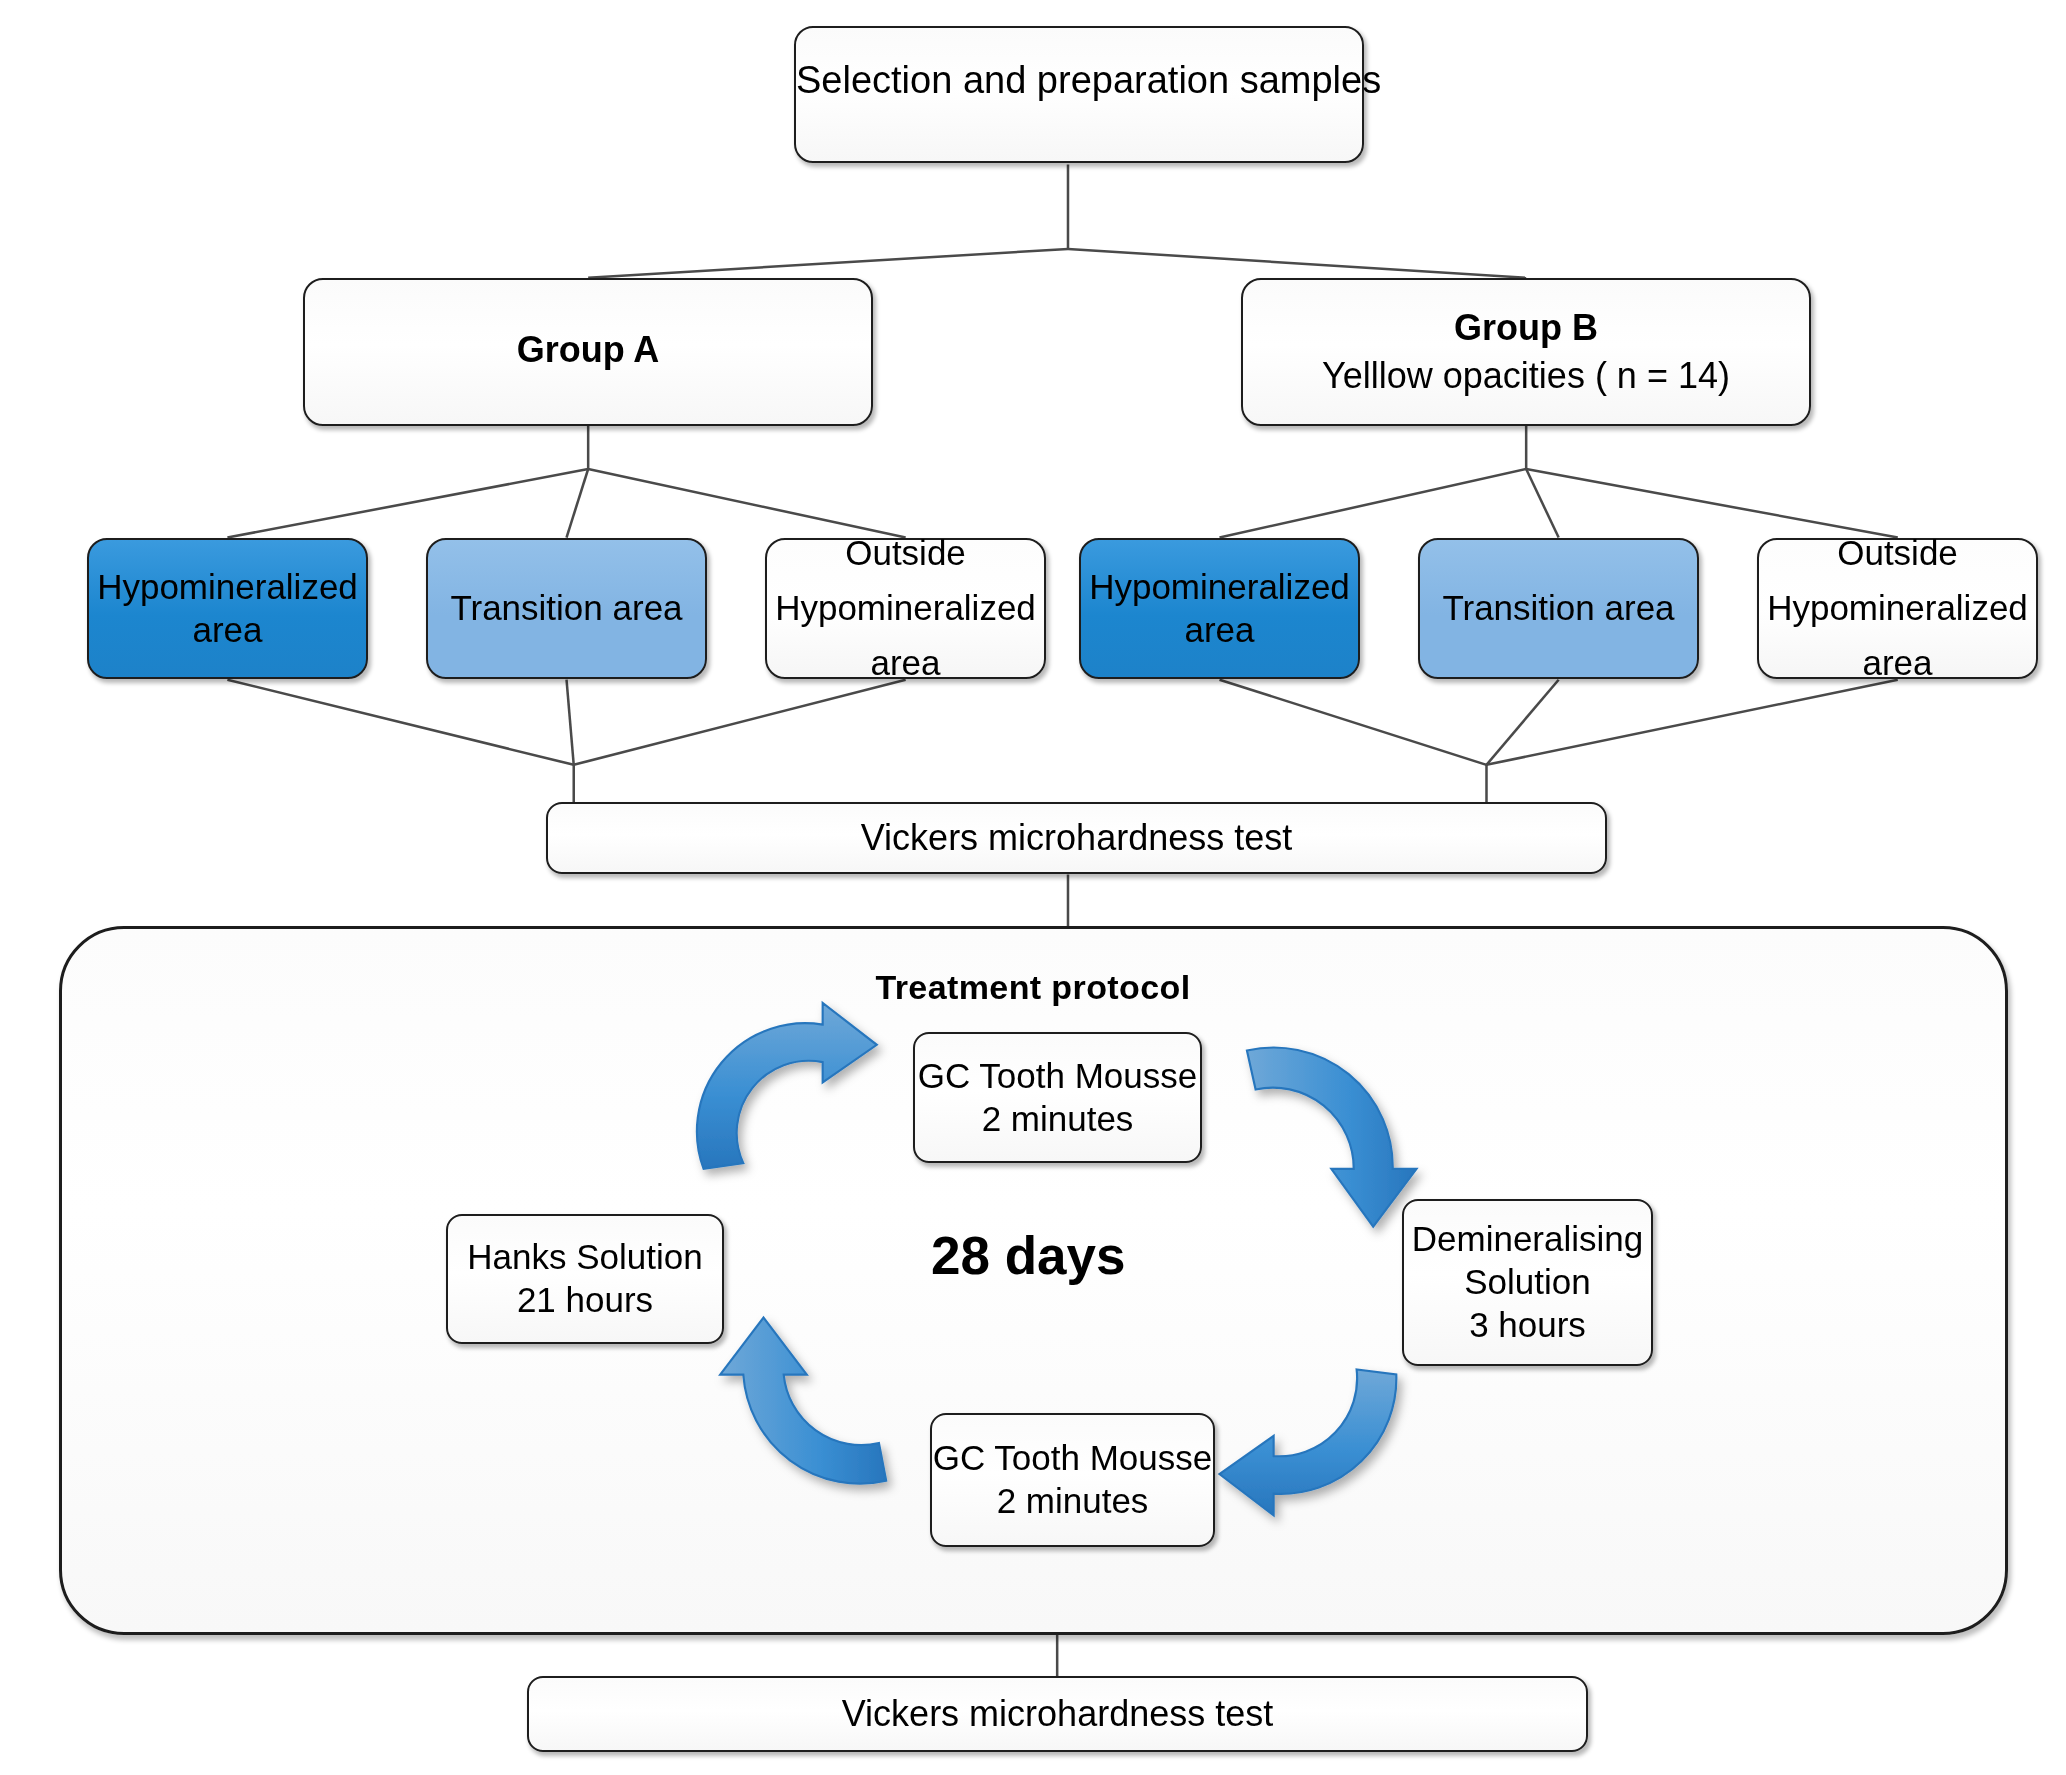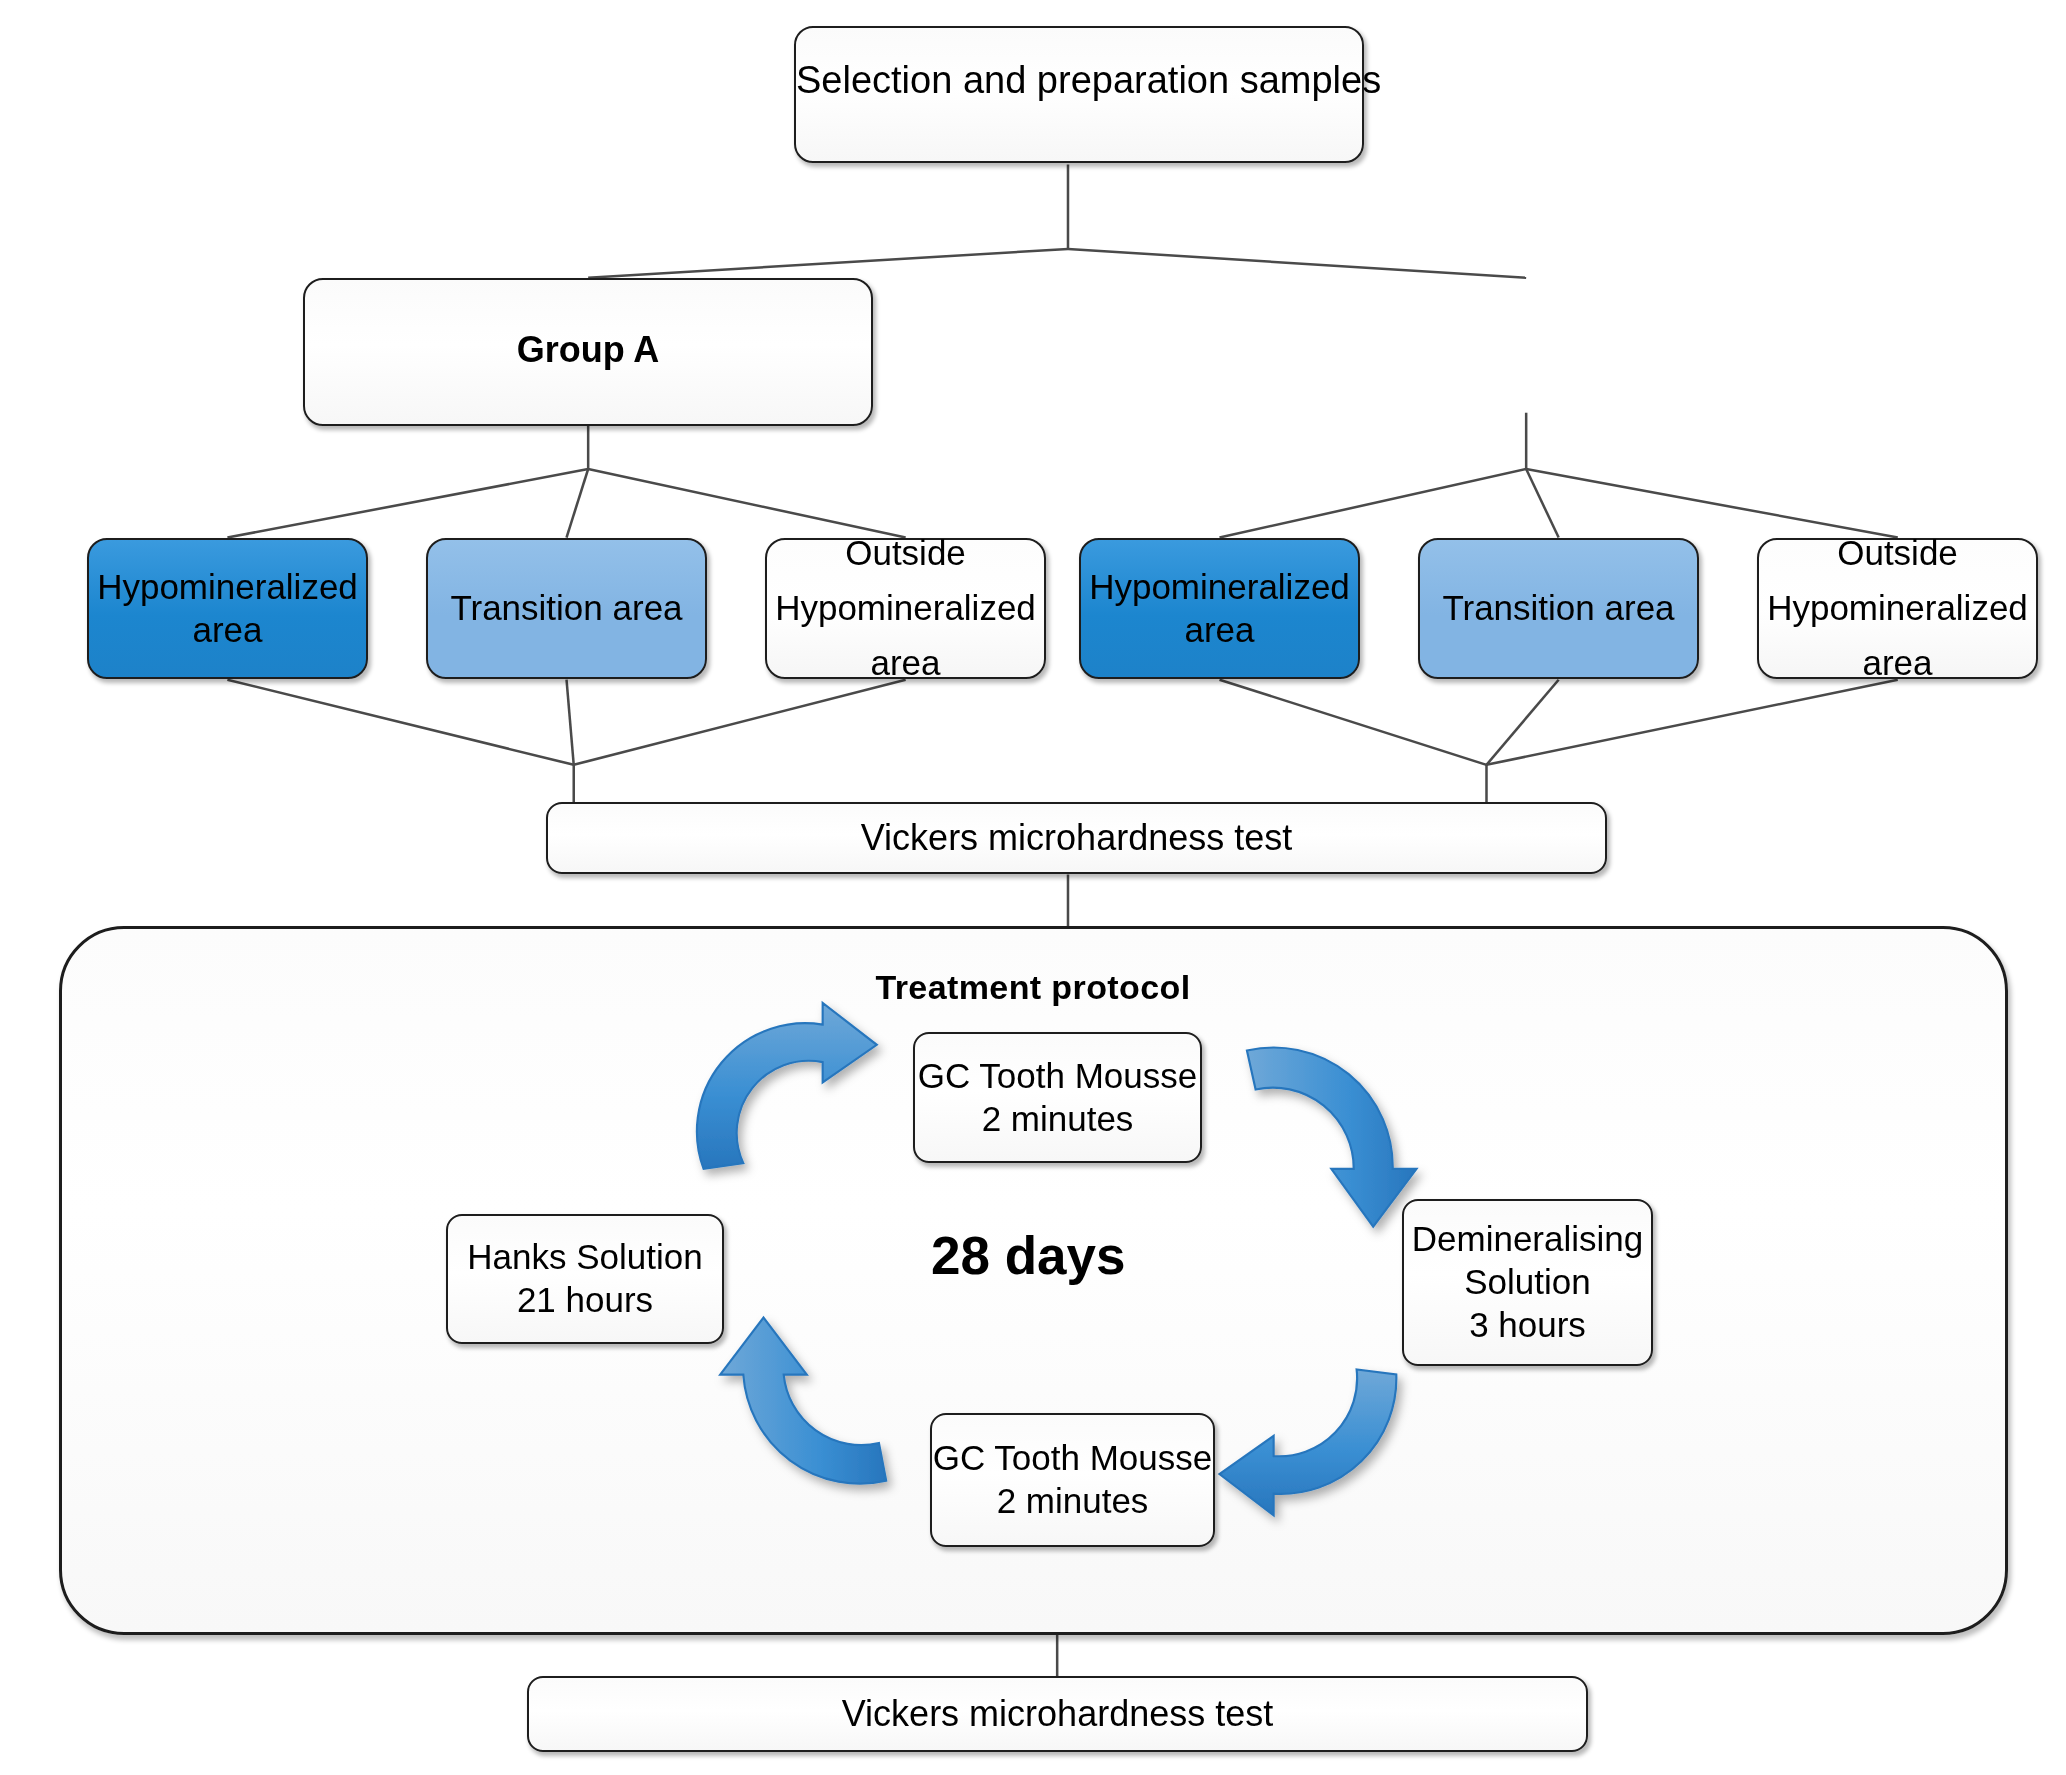--- a/index.html
+++ b/index.html
@@ -214,20 +214,24 @@
   </svg>
 
   <div class="node n-title">
     <span class="txt">Selection and preparation samples</span>
   </div>
 
   <div class="node n-group n-groupA">
     <span class="hd">Group A</span>
   </div>
 
+  <div class="node n-group n-groupB">
+    <span class="hd">Group B</span>
+    <span class="txt">Yelllow opacities ( n = 14)</span>
+  </div>
 
   <div class="node n-area dark a-hypo">
     <span class="ln">Hypomineralized</span>
     <span class="ln">area</span>
   </div>
   <div class="node n-area light a-trans">
     <span class="ln">Transition area</span>
   </div>
   <div class="node n-area plain a-out">
     <span class="ln">Outside</span>

